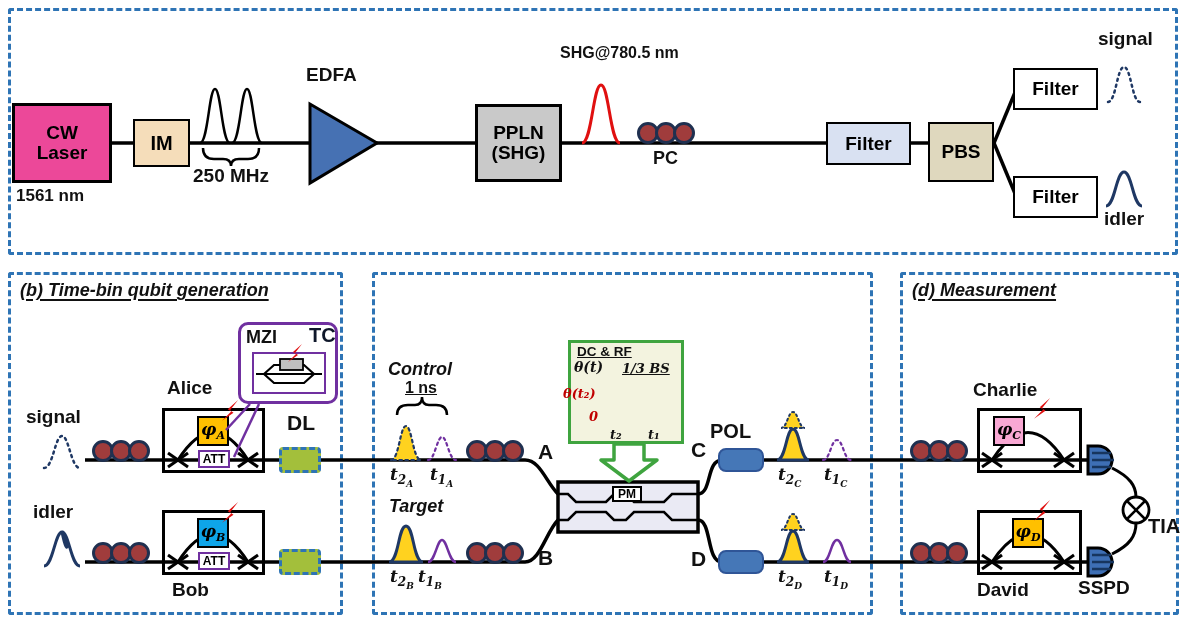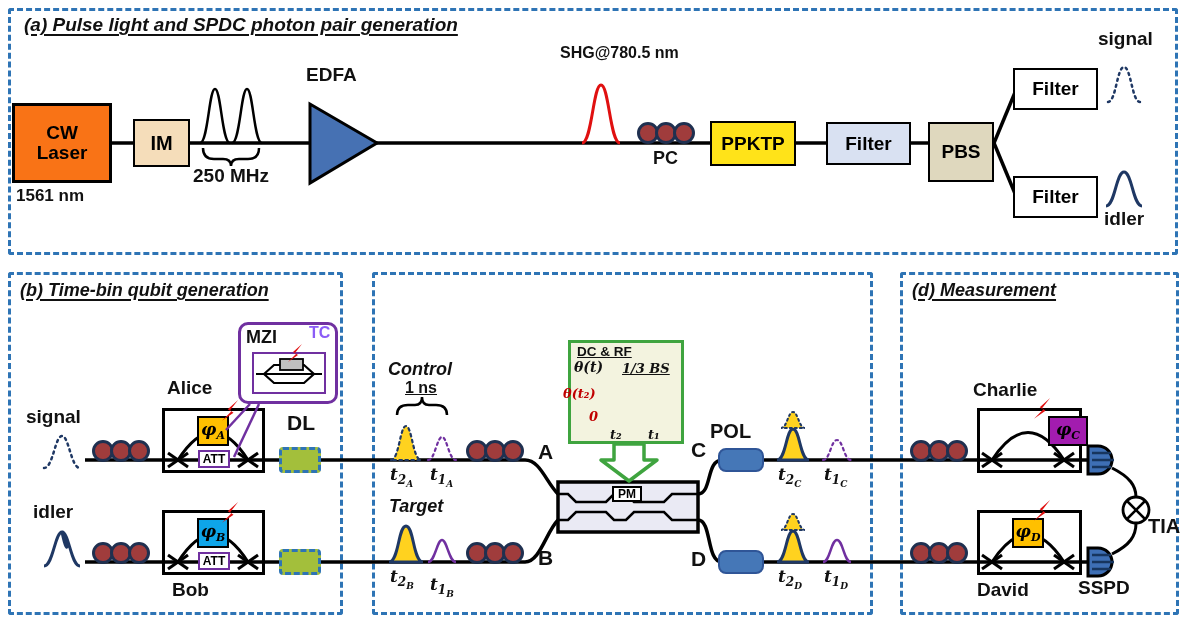--- a/index.html
+++ b/index.html
@@ -174,28 +174,28 @@
       <path d="M1112,468 C1130,477 1136,486 1136,497"></path>
       <path d="M1112,554 C1130,545 1136,536 1136,523"></path>
     </g>
 
     <g>
       <circle cx="1136" cy="510" r="13" fill="#fff" stroke="#000" stroke-width="2.8"></circle>
       <path d="M1127,501 L1145,519 M1145,501 L1127,519" stroke="#000" stroke-width="2.5"></path>
     </g>
   </svg>
 
-  <div class="box" style="left:12px;top:103px;width:100px;height:80px;background:#f97316;border-width:3px;font-size:19px;">
+  <div class="box" style="left:12px;top:103px;width:100px;height:80px;background:#ec4899;border-width:3px;font-size:19px;">
     <span style="max-width:62px;">CW Laser</span>
   </div>
   <div class="box" style="left:133px;top:119px;width:57px;height:48px;background:#F5DDBA;font-size:20px;">
     <span>IM</span>
   </div>
-  <div class="box" style="left:710px;top:121px;width:86px;height:45px;background:#FFE319;font-size:19px;">
-    <span>PPKTP</span>
+  <div class="box" style="left:475px;top:104px;width:87px;height:78px;background:#C9C9C9;border-width:3px;font-size:19px;">
+    <span style="max-width:64px;">PPLN (SHG)</span>
   </div>
   <div class="box" style="left:826px;top:122px;width:85px;height:43px;background:#D9E1F2;font-size:19px;">
     <span>Filter</span>
   </div>
   <div class="box" style="left:928px;top:122px;width:66px;height:60px;background:#DFD8BE;font-size:19px;">
     <span>PBS</span>
   </div>
   <div class="box" style="left:1013px;top:68px;width:85px;height:42px;background:#fff;font-size:19px;">
     <span>Filter</span>
   </div>
@@ -224,40 +224,39 @@
   <div class="box noline" style="left:252px;top:352px;width:74px;height:42px;border:2px solid #7030A0;background:#fff;"></div>
 
   <div class="box" style="left:612px;top:486px;width:30px;height:16px;border-width:2px;background:#fff;font-size:12px;">
     <span>PM</span>
   </div>
   <div class="box" style="left:718px;top:448px;width:46px;height:24px;background:#4577B7;border:2.5px solid #2F5597;border-radius:8px;"></div>
   <div class="box" style="left:718px;top:550px;width:46px;height:24px;background:#4577B7;border:2.5px solid #2F5597;border-radius:8px;"></div>
   <div class="box noline" style="left:568px;top:340px;width:116px;height:104px;background:#F3F3DF;border:3.5px solid #3FA43F;"></div>
 
   <div class="box noline" style="left:977px;top:408px;width:105px;height:65px;border-width:3.5px;background:transparent;"></div>
-  <div class="box phi-box" style="left:1048px;top:416px;width:40px;height:30px;background:#a21caf;">
+  <div class="box phi-box" style="left:993px;top:416px;width:32px;height:30px;background:#f9a8d4;">
     <span><i>φ</i><sub>C</sub></span>
   </div>
   <div class="box noline" style="left:977px;top:510px;width:105px;height:65px;border-width:3.5px;background:transparent;"></div>
   <div class="box phi-box" style="left:1012px;top:518px;width:32px;height:30px;background:#FFC000;">
     <span><i>φ</i><sub>D</sub></span>
   </div>
 
-  <div class="lbl title" style="left:24px;top:14px;font-size:19px;">(a) Pulse light and SPDC photon pair generation</div>
   <div class="lbl" style="left:16px;top:186px;font-size:17px;">1561 nm</div>
   <div class="lbl" style="left:193px;top:165px;font-size:19px;">250 MHz</div>
   <div class="lbl" style="left:306px;top:64px;font-size:19px;">EDFA</div>
   <div class="lbl" style="left:560px;top:44px;font-size:16px;">SHG@780.5 nm</div>
   <div class="lbl" style="left:653px;top:148px;font-size:18px;">PC</div>
   <div class="lbl" style="left:1098px;top:28px;font-size:19px;">signal</div>
   <div class="lbl" style="left:1104px;top:208px;font-size:19px;">idler</div>
 
   <div class="lbl title" style="left:20px;top:280px;font-size:18px;">(b) Time-bin qubit generation</div>
   <div class="lbl" style="left:246px;top:327px;font-size:18px;">MZI</div>
-  <div class="lbl red" style="left:309px;top:324px;font-size:16px;color:#8b5cf6;text-align:right;">TC</div>
+  <div class="lbl red" style="left:309px;top:324px;font-size:20px;color:#0f172a;text-align:right;">TC</div>
   <div class="lbl" style="left:167px;top:377px;font-size:19px;">Alice</div>
   <div class="lbl" style="left:172px;top:579px;font-size:19px;">Bob</div>
   <div class="lbl" style="left:26px;top:406px;font-size:19px;">signal</div>
   <div class="lbl" style="left:33px;top:501px;font-size:19px;">idler</div>
   <div class="lbl" style="left:287px;top:411px;font-size:21px;">DL</div>
 
   <div class="lbl ital" style="left:388px;top:359px;font-size:18px;">Control</div>
   <div class="lbl" style="left:405px;top:379px;font-size:16px;text-decoration:underline;">1 ns</div>
   <div class="lbl ital" style="left:389px;top:496px;font-size:18px;">Target</div>
   <div class="lbl" style="left:538px;top:440px;font-size:21px;">A</div>
@@ -276,21 +275,21 @@
 
   <div class="tlabel" style="left:390px;top:464px;">
     <i>t</i><sub><span>2</span><sub>A</sub></sub>
   </div>
   <div class="tlabel" style="left:430px;top:464px;">
     <i>t</i><sub><span>1</span><sub>A</sub></sub>
   </div>
   <div class="tlabel" style="left:390px;top:566px;">
     <i>t</i><sub><span>2</span><sub>B</sub></sub>
   </div>
-  <div class="tlabel" style="left:430px;top:566px;margin-top:8px;">
+  <div class="tlabel" style="left:418px;top:566px;">
     <i>t</i><sub><span>1</span><sub>B</sub></sub>
   </div>
   <div class="tlabel" style="left:778px;top:464px;">
     <i>t</i><sub><span>2</span><sub>C</sub></sub>
   </div>
   <div class="tlabel" style="left:824px;top:464px;">
     <i>t</i><sub><span>1</span><sub>C</sub></sub>
   </div>
   <div class="tlabel" style="left:778px;top:566px;">
     <i>t</i><sub><span>2</span><sub>D</sub></sub>

